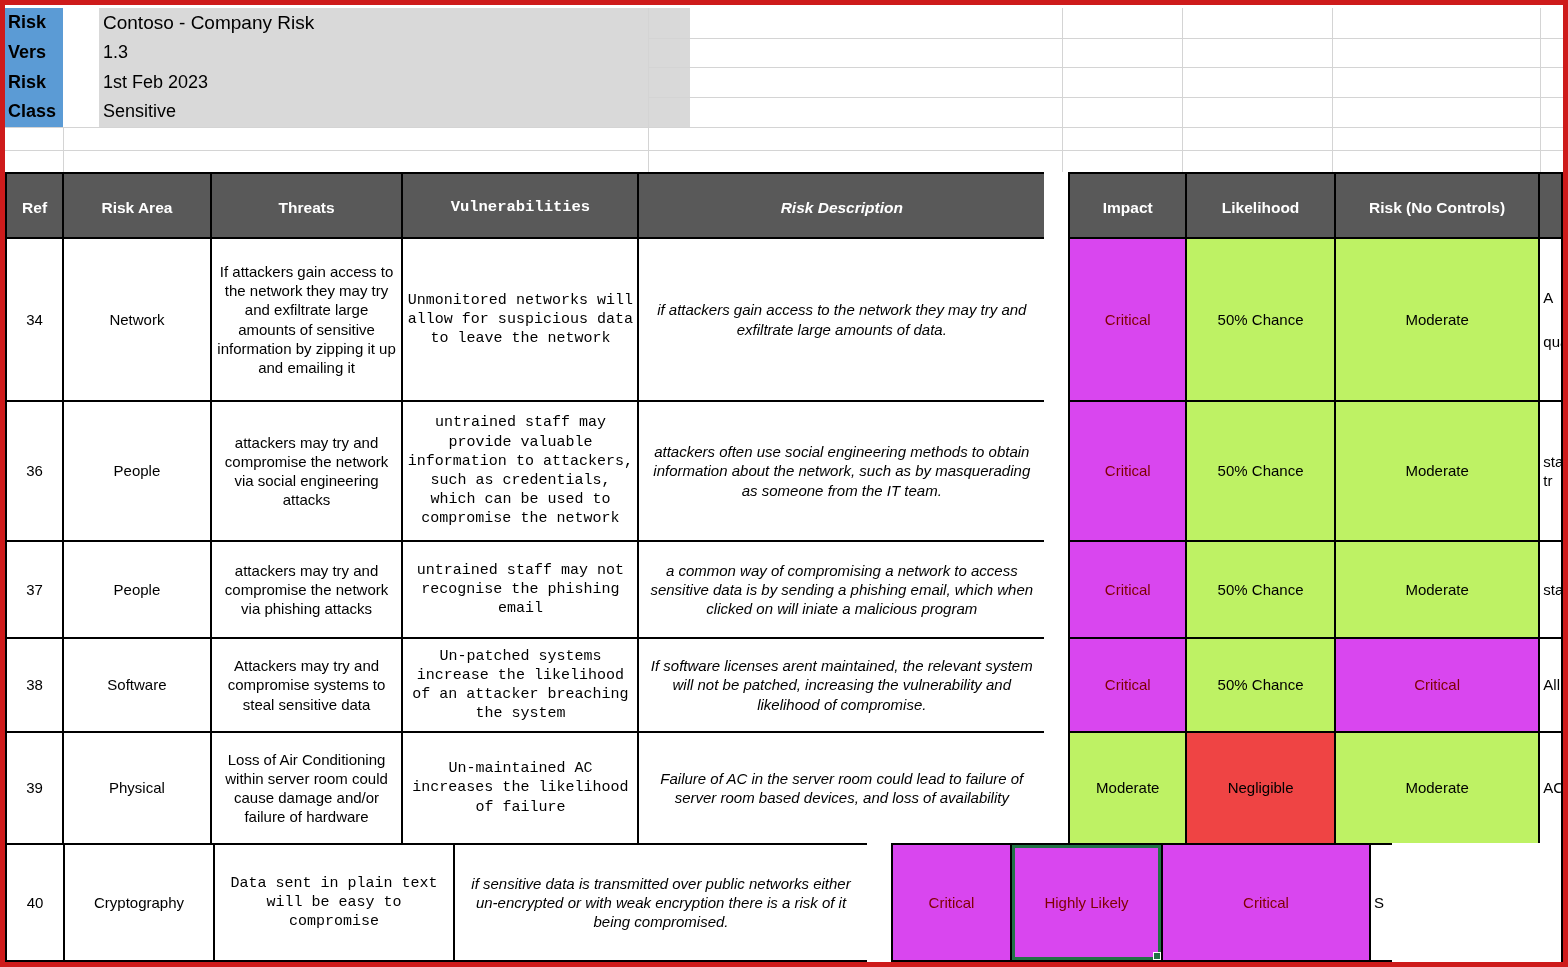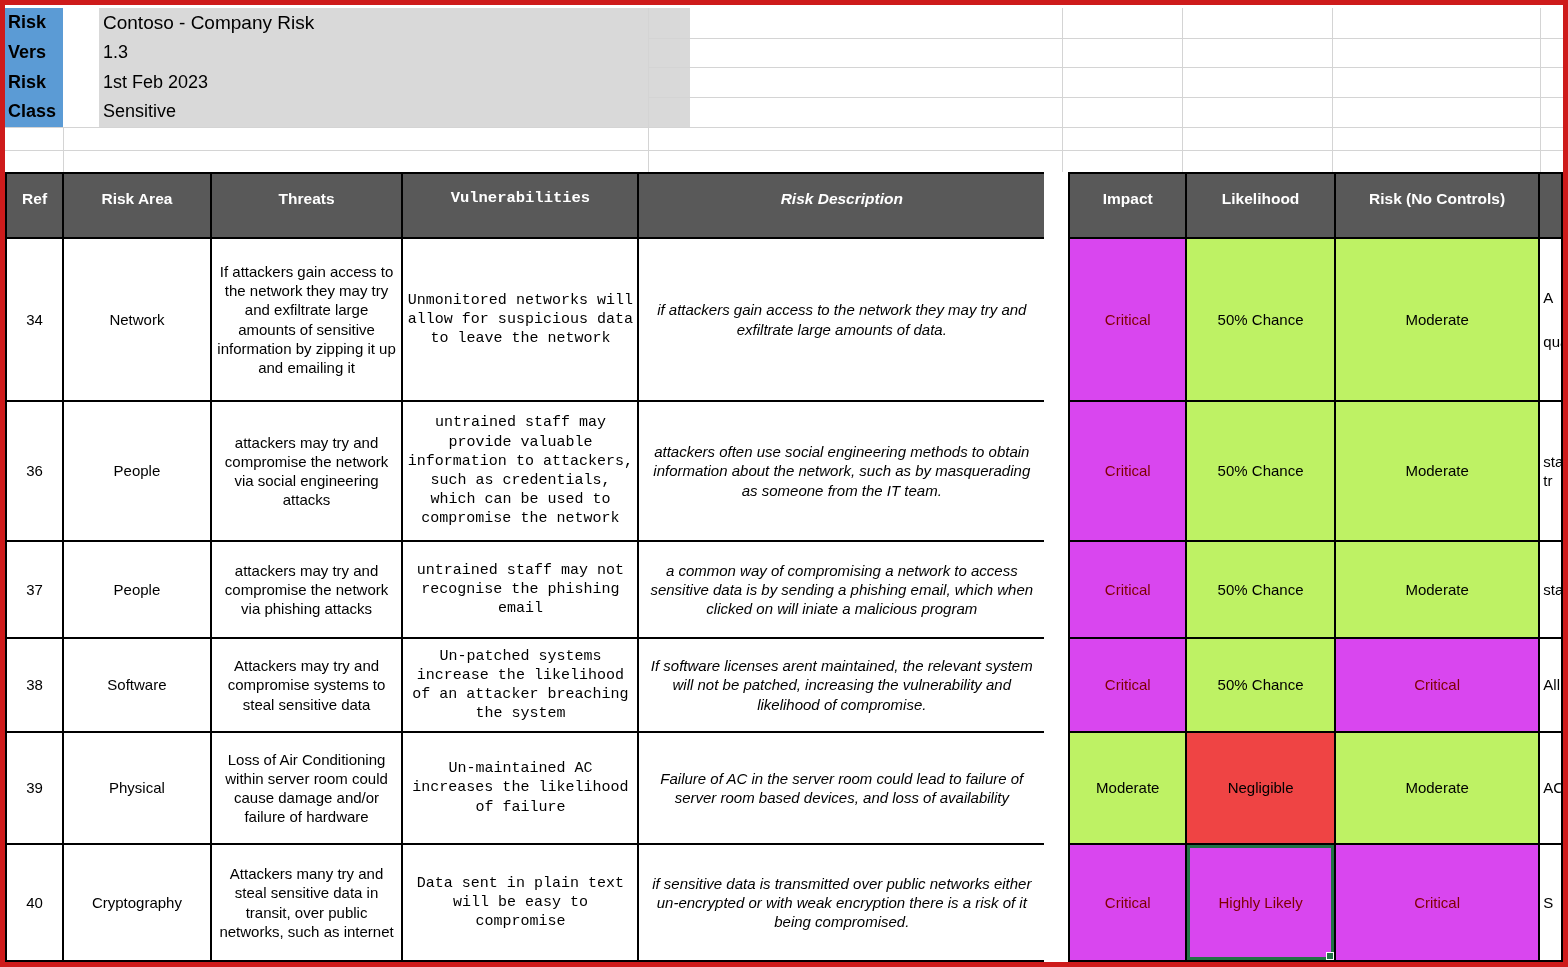--- a/index.html
+++ b/index.html
@@ -15,21 +15,21 @@
   .meta-value.title{font-size:19px;}
 
   
   .gl{position:absolute;background:#d4d4d4;}
 
   
   .rtable{position:absolute;left:0;top:167px;width:1558px;height:790px;border-right:2px solid #000;box-sizing:border-box;background:#fff;}
   .trow{display:flex;width:100%;box-sizing:border-box;}
   .cell{border-left:2px solid #000;border-top:2px solid #000;box-sizing:border-box;display:flex;align-items:center;justify-content:center;text-align:center;padding:2px 4px;overflow:hidden;font-size:15px;line-height:1.28;}
   .trow.last .cell{border-bottom:2px solid #000;}
-  .hcell{background:#595959;color:#fff;font-weight:bold;align-items:flex-start;padding-top:15px;font-size:15.5px;}
+  .hcell{background:#595959;color:#fff;font-weight:bold;align-items:flex-start;padding-top:24px;font-size:15.5px;}
   .c-ref{width:58px;}
   .c-area{width:150px;text-align:right;}
   .c-threats{width:195px;}
   .c-vuln{width:240px;font-family:Liberation Mono, monospace;}
   .c-desc{width:414px;font-style:italic;}
   .c-impact{width:119px;margin-left:24px;}
   .c-like{width:151px;}
   .c-risk{width:208px;}
   .c-frag{width:23px;justify-content:flex-start;text-align:left;white-space:pre-line;padding:2px 0 2px 3px;}
   .bg-red{background:#d946ef;}
@@ -151,21 +151,20 @@
         <div class="cell c-desc">Failure of AC in the server room could lead to failure of server room based devices, and loss of availability</div>
         <div class="cell c-impact bg-orange">Moderate</div>
         <div class="cell c-like bg-green">Negligible</div>
         <div class="cell c-risk bg-orange">Moderate</div>
         <div class="cell c-frag">AC</div>
       </div>
 
       <div class="trow r-40 last">
         <div class="cell c-ref">40</div>
         <div class="cell c-area">Cryptography</div>
-        <div class="cell c-threats ta-left">Attackers many try and steal sensitive data in transit, over public networks, such as internet</div>
         <div class="cell c-vuln">Data sent in plain text will be easy to compromise</div>
         <div class="cell c-desc">if sensitive data is transmitted over public networks either un-encrypted or with weak encryption there is a risk of it being compromised.</div>
         <div class="cell c-impact bg-red t-darkred">Critical</div>
         <div class="cell c-like bg-red t-darkred selected">
           <span>Highly Likely</span>
           <span class="fill-handle"></span>
         </div>
         <div class="cell c-risk bg-red t-darkred">Critical</div>
         <div class="cell c-frag">S</div>
       </div>

